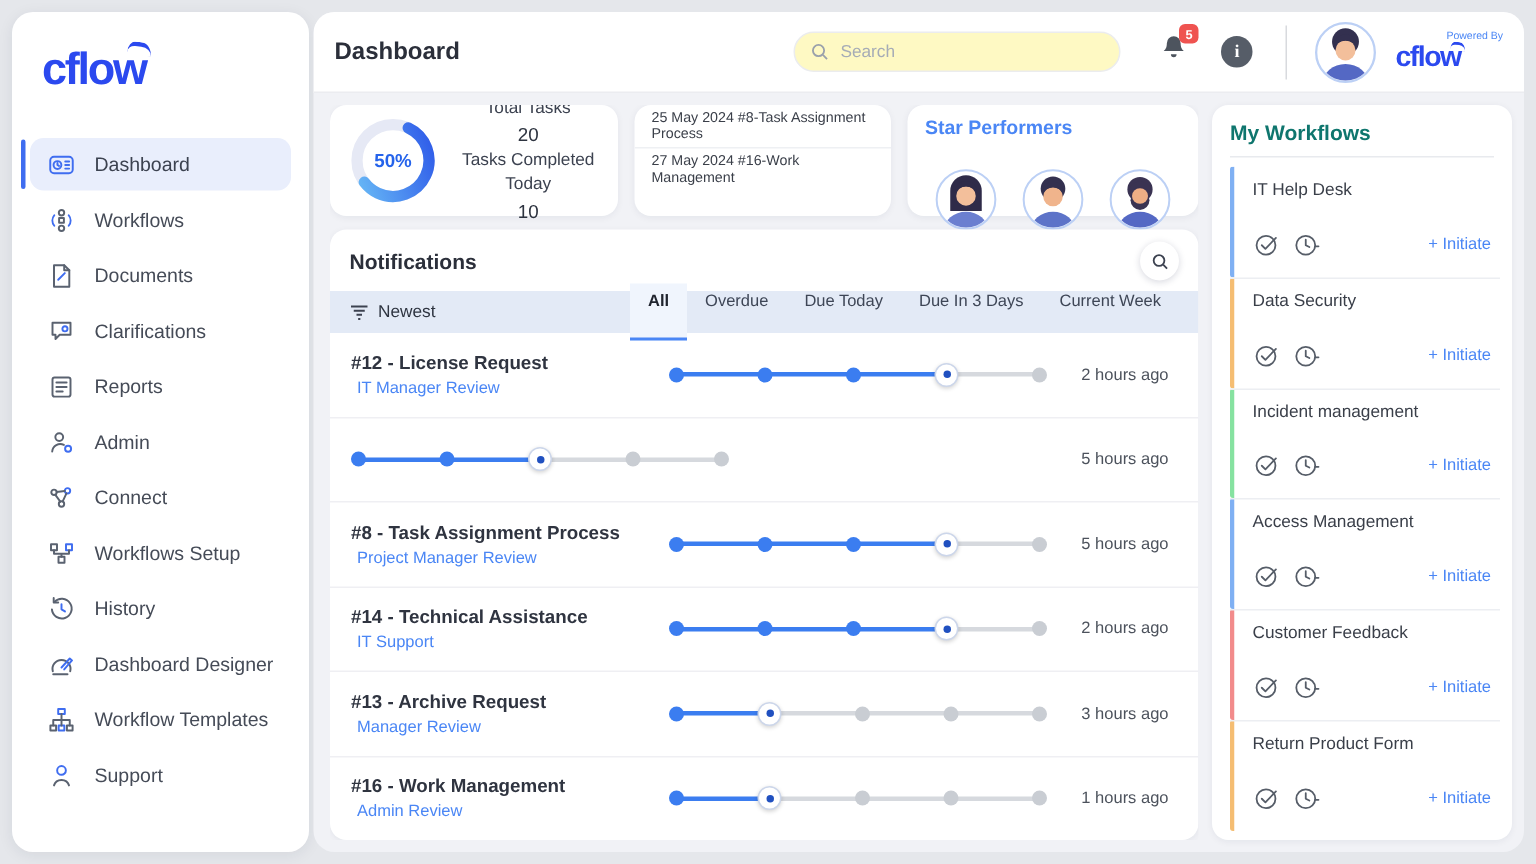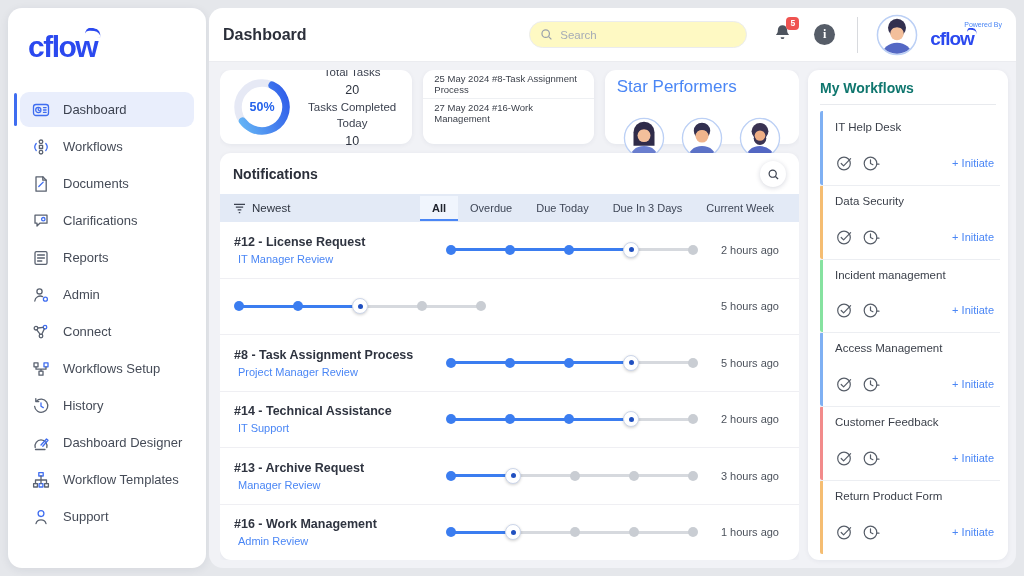--- a/index.html
+++ b/index.html
@@ -67,36 +67,36 @@
   .donut .pct { position:absolute; inset:0; display:flex; align-items:center; justify-content:center;
            font-size:12.5px; font-weight:bold; color:#2563eb; }
   .stats-text { flex:1; text-align:center; font-size:11.5px; color:#3c4250; line-height:1.45; }
   .stats-text .val { font-size:12.5px; color:#2e3440; }
 
   .reminders-card { flex:1; height:74px; display:flex; flex-direction:column; overflow:hidden; }
   .rem-title { font-size:11.5px; font-weight:bold; color:#4a86f5; padding:7px 11px 2px; }
   .rem-item { font-size:9.5px; color:#3a3f49; padding:3px 11px 3px; border-bottom:1px solid #eef0f3; cursor:pointer; }
 
   .star-card { flex:1; height:74px; padding:7px 12px; }
-  .star-title { font-size:17px; font-weight:normal; color:#4a86f5; margin-bottom:20px; }
+  .star-title { font-size:13px; font-weight:bold; color:#4a86f5; margin-bottom:20px; }
   .star-row { display:flex; justify-content:space-between; padding:0 6px; }
 
   
   .notif-panel { margin-top:9px; flex:1; display:flex; flex-direction:column; overflow:hidden;
            background:#fff; border-radius:11px; box-shadow:0 1px 5px rgba(25,35,70,.06); }
   .notif-head { display:flex; align-items:center; justify-content:space-between; padding:8px 13px 7px; flex:none; }
   .notif-title { font-size:14px; font-weight:bold; color:#2b2f3a; }
   .notif-search { width:26px; height:26px; border-radius:50%; background:#fff;
            box-shadow:0 1px 5px rgba(25,35,70,.18); display:flex; align-items:center; justify-content:center; cursor:pointer; }
   .notif-search svg { width:13px; height:13px; stroke:#3c4250; fill:none; stroke-width:1.5; }
   .filter-bar { height:28px; background:#e3eaf6; display:flex; align-items:center; padding:0 13px; flex:none; }
   .sort-btn { display:flex; align-items:center; gap:6px; font-size:11.5px; color:#2e3440; cursor:pointer;text-align:center; }
   .sort-btn svg { width:13px; height:11px; stroke:#3c4250; stroke-width:1.4; }
   .tabs { margin-left:auto; display:flex; gap:0; }
-  .tab { font-size:11px; color:#3e4656; padding:6px 12px 5px; cursor:pointer; border-bottom:2px solid transparent; }
+  .tab { font-size:11px; color:#3e4656; padding:6px 12px 18px; cursor:pointer; border-bottom:2px solid transparent; }
   .tab.active { color:#20242e; font-weight:bold; background:#f0f5fd; border-bottom-color:#4a86f5; }
   .n-rows { flex:1; display:flex; flex-direction:column; }
   .n-row { flex:1; display:flex; align-items:center; padding:10px 14px; cursor:pointer; }
   .n-row + .n-row { border-top:1px solid #efeff3; }
   .n-titles { width:212px; flex:none; }
   .n-title { font-size:12.5px; font-weight:bold; color:#2f3440; margin-bottom:4px; }
   .n-stage { font-size:11px; color:#4a86f5; padding-left:4px; }
   .stepper { display:flex; align-items:center; width:252px; flex:none; }
   .seg { flex:1; height:3px; background:#d6d9de; margin:0 -1px; }
   .seg.done { background:#3b7df0; }

